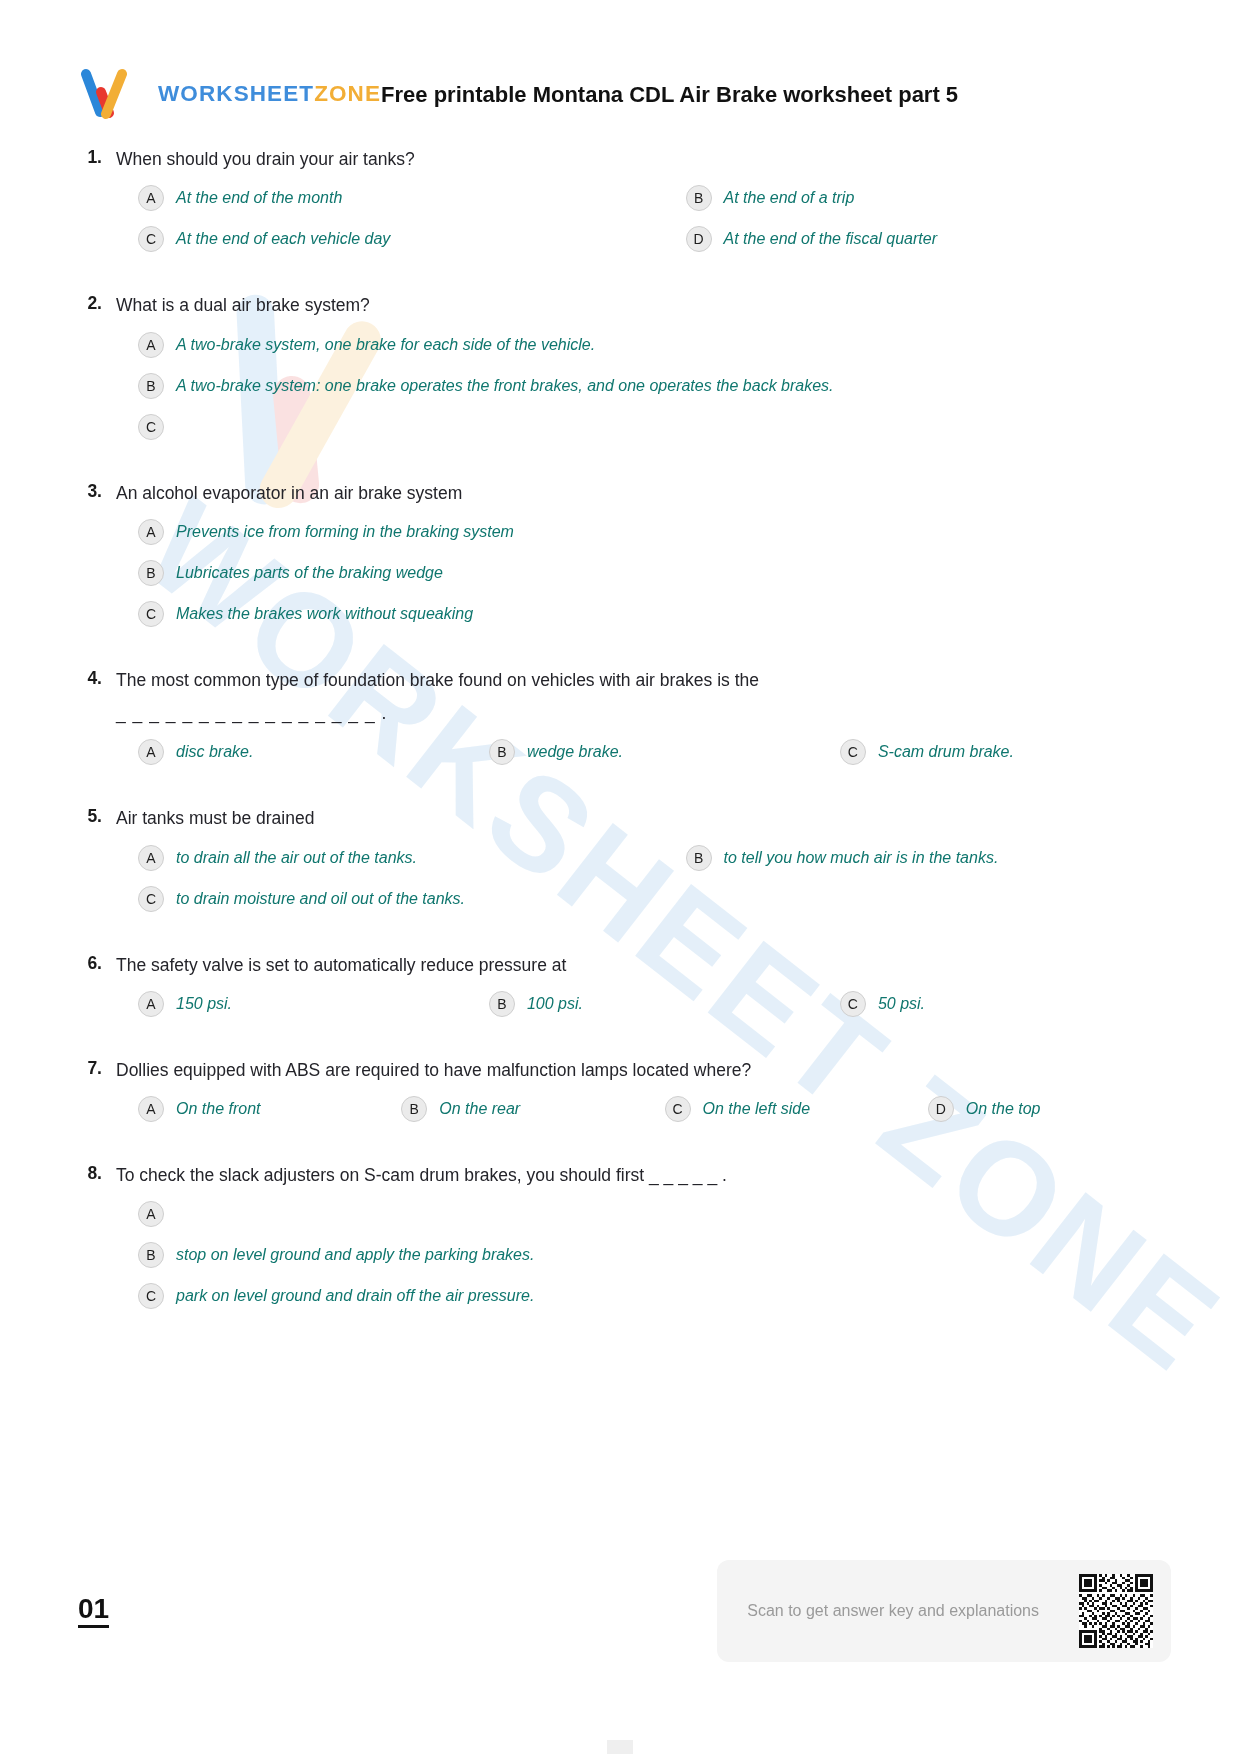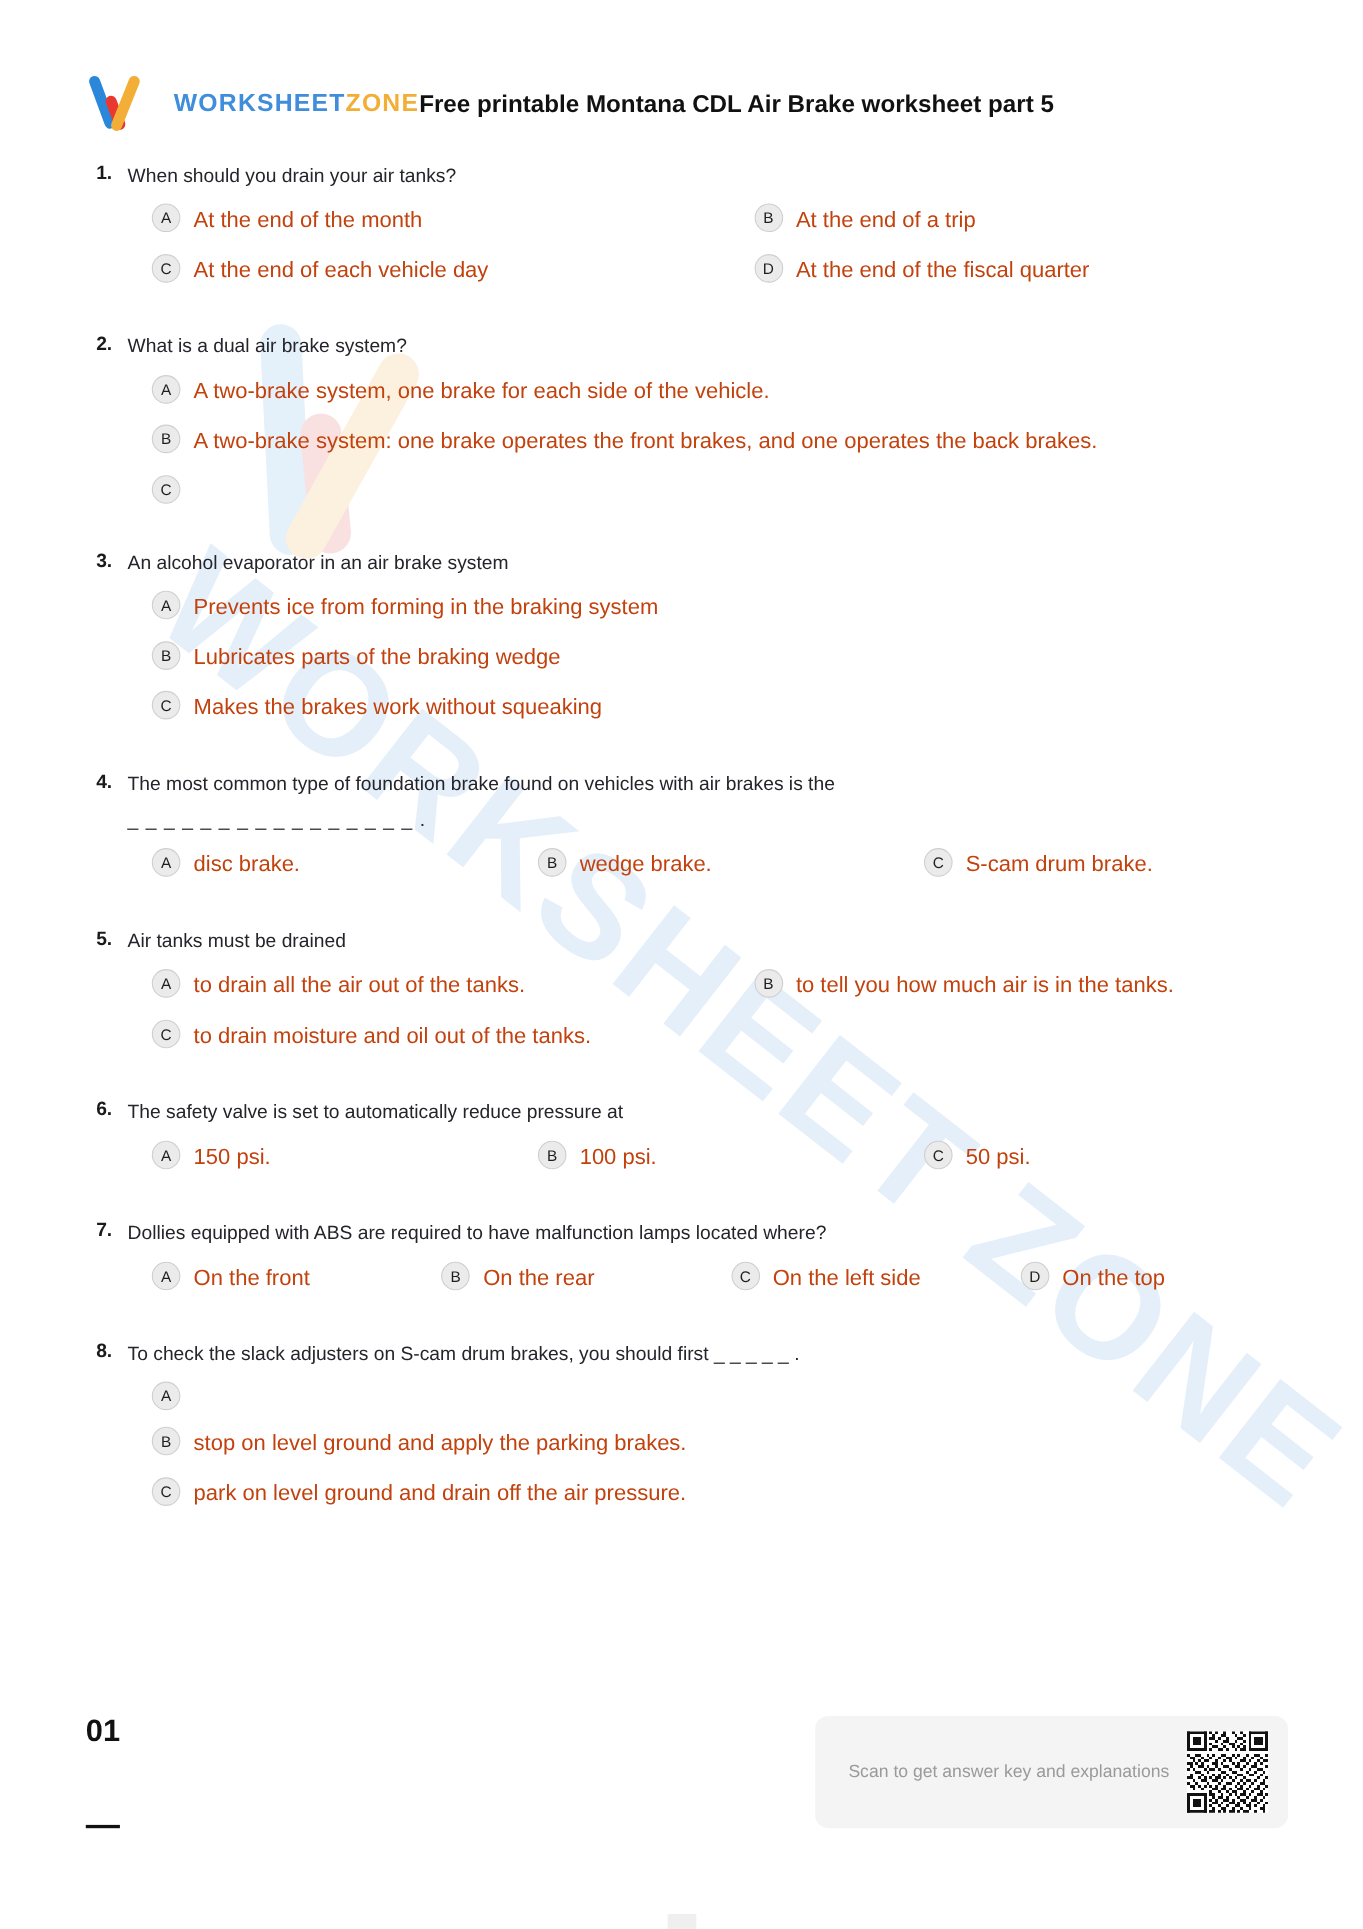--- a/index.html
+++ b/index.html
@@ -143,53 +143,55 @@
     border: 1px solid #cfcfcf;
     color: #1e1e1e;
     font-size: 14px;
     line-height: 24px;
     text-align: center;
     margin-right: 12px;
     margin-top: 1px;
     box-sizing: border-box;
   }
   .opt-text {
-    font-size: 20px;
-    color: #c2410c;
+    font-size: 16px;
+    color: #0f766e;
     line-height: 1.48;
     padding-top: 2px;
+    font-style: italic;
   }
 
   
   .footer {
     position: absolute;
     left: 0;
     right: 0;
     bottom: 92px;
     z-index: 2;
     display: flex;
+    align-items: center;
     padding: 0 68px 0 78px;
     box-sizing: border-box;
   }
   .page-num {
     font-size: 28px;
     font-weight: 700;
     color: #111111;
     border-bottom: 3px solid #111111;
     padding-bottom: 2px;
     line-height: 1;
   }
   .scan-box {
     margin-left: auto;
     display: flex;
     align-items: center;
     background: #f4f4f4;
     border-radius: 12px;
     padding: 14px 18px 14px 30px;
-    gap: 16px;
+    gap: 40px;
   }
   .scan-text {
     font-size: 16px;
     color: #9a9a9a;
   }
   .qr {
     width: 74px;
     height: 74px;
     background: #ffffff;
     display: block;

